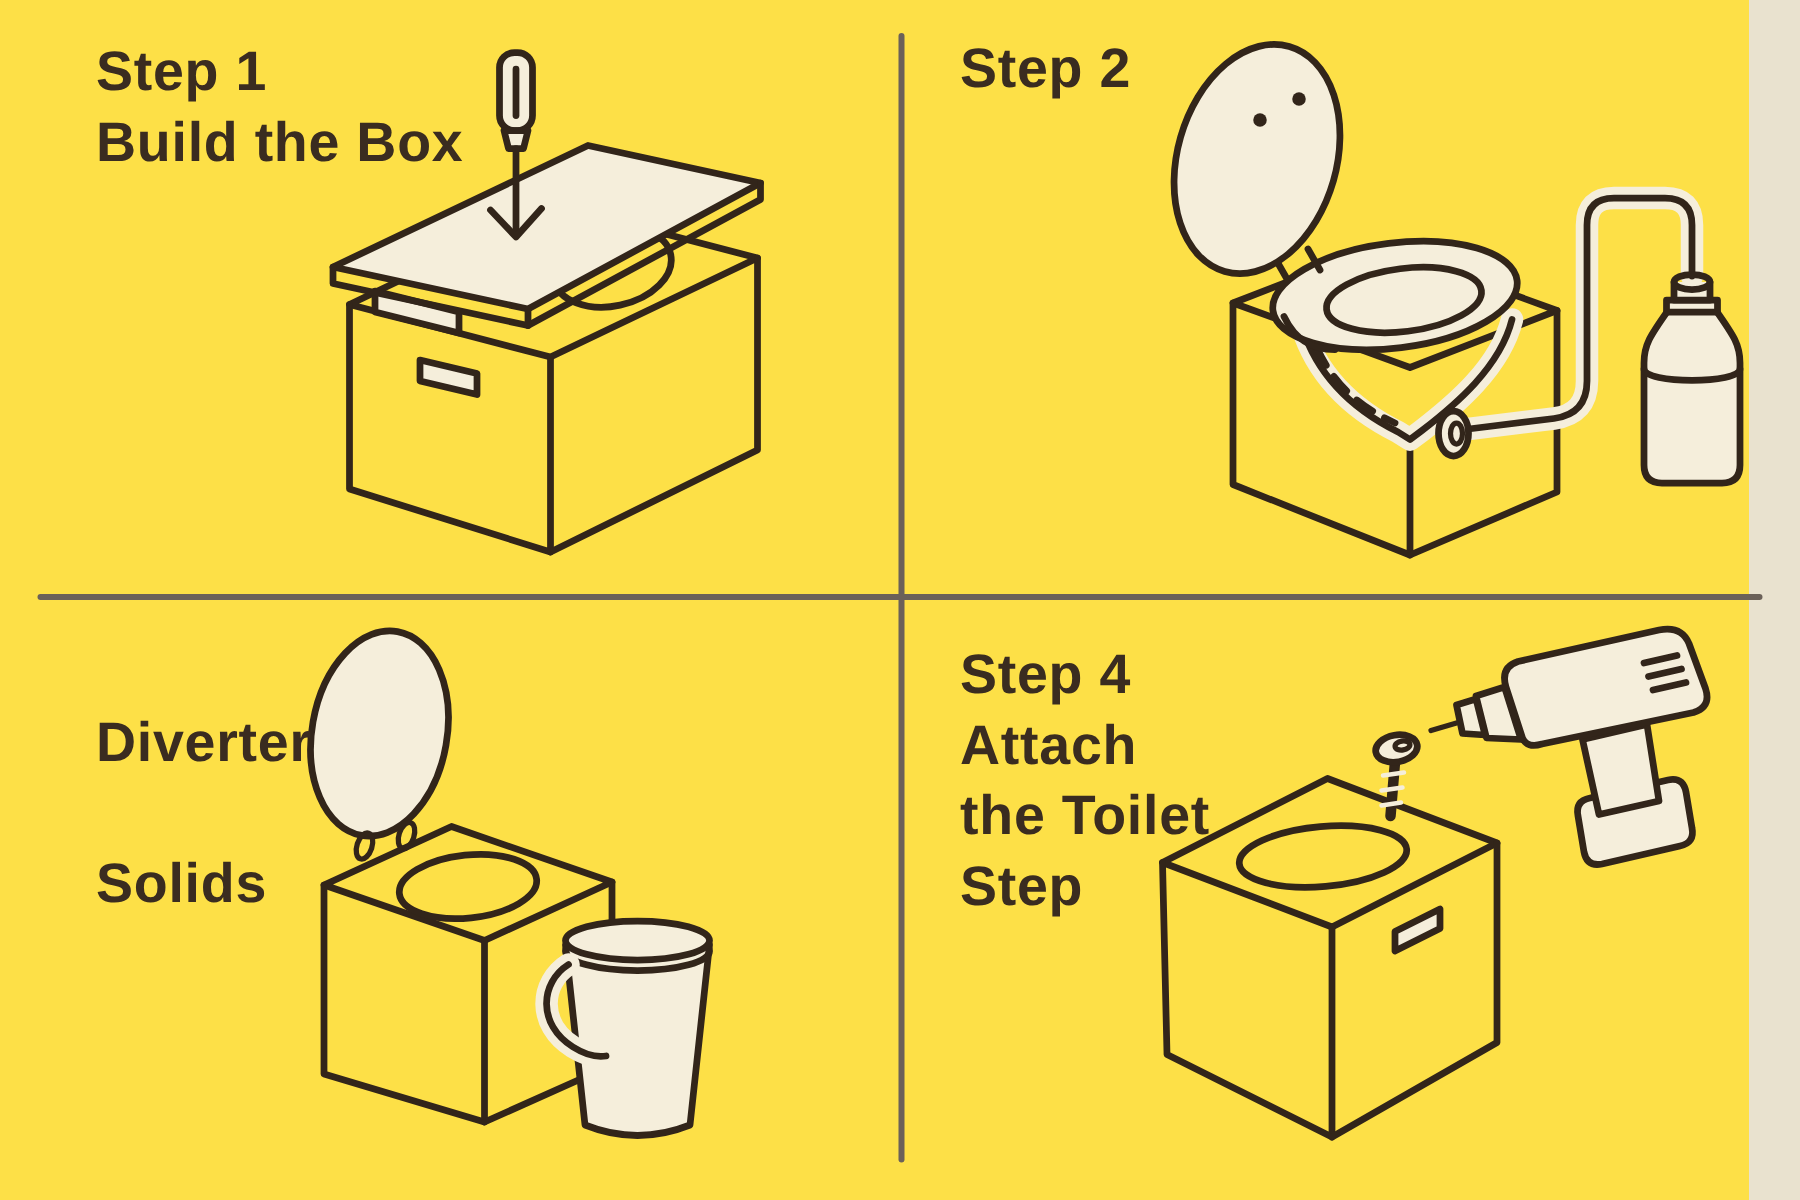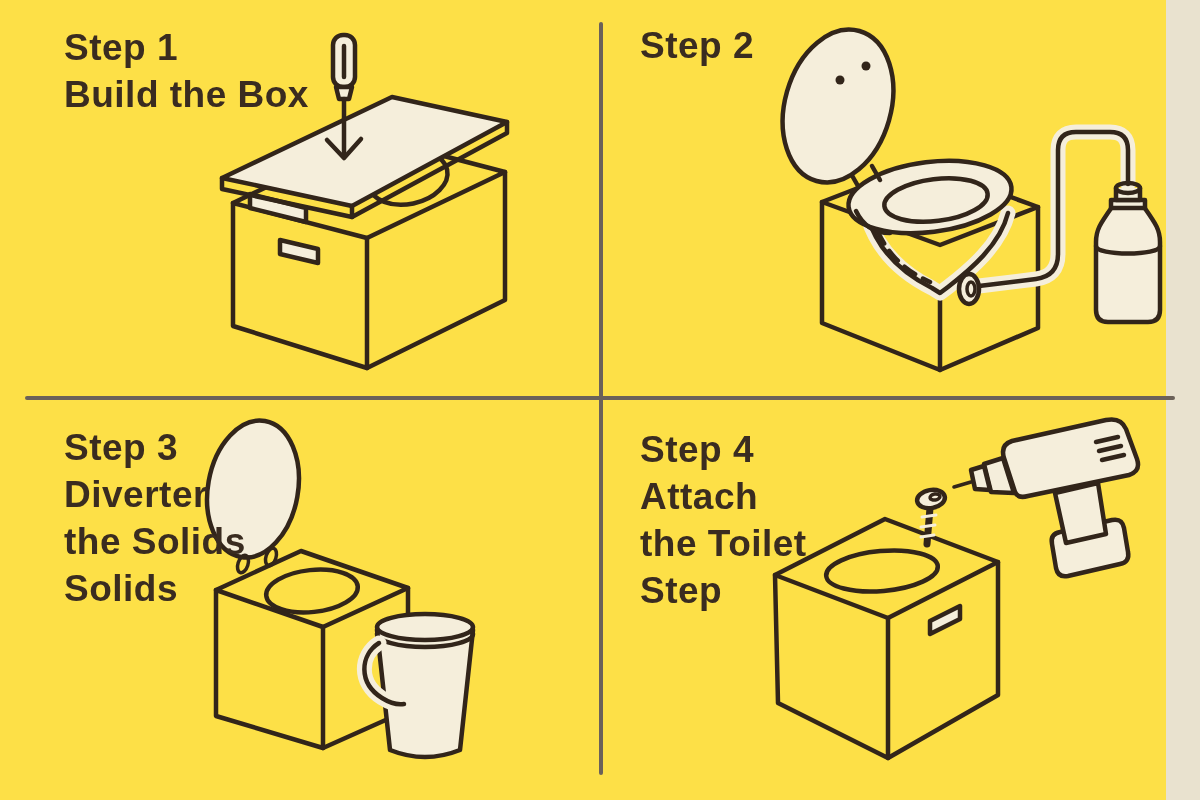--- a/index.html
+++ b/index.html
@@ -126,21 +126,21 @@
         <path class="bg" d="M 512 207 C 500 224 496 230 496 242 L 496 310 Q 496 322 508 322 L 548 322 Q 560 322 560 310 L 560 242 C 560 230 556 224 544 207 Z"></path>
         <path d="M 496 246 C 496 256 560 256 560 246"></path>
         <path class="bg" d="M 511 200 L 545 200 L 545 208 L 511 208 Z"></path>
         <path class="bg" d="M 516 188 L 516 200 L 540 200 L 540 188"></path>
         <ellipse cx="528" cy="188" rx="12" ry="5"></ellipse>
       </g>
     </svg>
   </figure>
 
   <figure class="panel" id="panel-3" style="margin:0">
-    <div class="title"><span>Step 3</span><br><span>Diverter</span><br><span>the Solids</span><br><span>Solids</span></div>
+    <div class="title"><br><span>Diverter</span><br><br><span>Solids</span></div>
     <svg class="ill" viewBox="0 0 600 400">
 
       <g>
         <ellipse class="bg" cx="253" cy="89" rx="45" ry="69" transform="rotate(10 253 89)"></ellipse>
         <ellipse class="thin" cx="243" cy="164" rx="5" ry="9" transform="rotate(18 243 164)"></ellipse>
         <ellipse class="thin" cx="271" cy="157" rx="5" ry="9" transform="rotate(18 271 157)"></ellipse>
       </g>
 
       <g>
         <path d="M 216 190 L 323 227 L 408 188 L 301 151 Z"></path>

